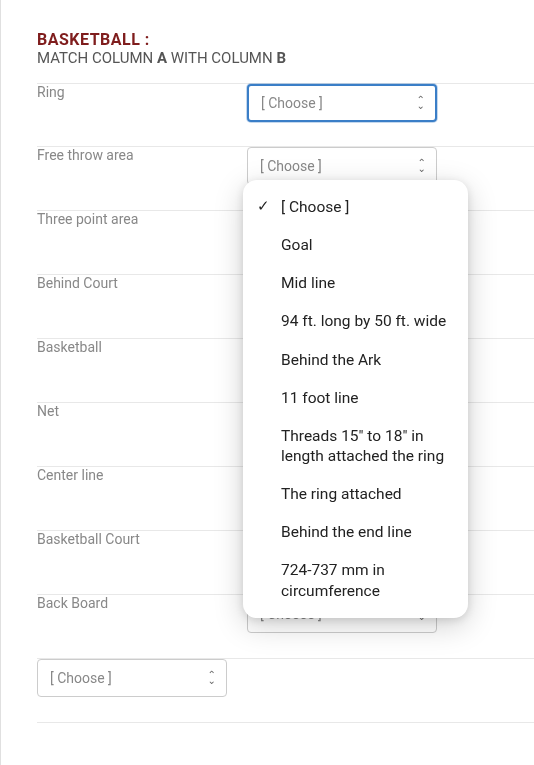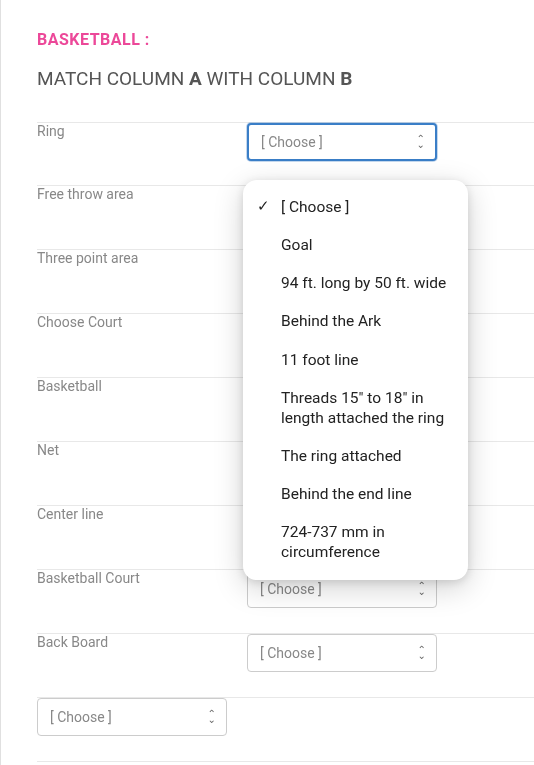--- a/index.html
+++ b/index.html
@@ -13,28 +13,27 @@
       width: 534px;
       height: 765px;
       overflow: hidden;
       position: relative;
       padding: 30px 0 0 36px;
       border-left: 1px solid #e0e0e0;
     }
     .title {
       font-size: 16px;
       font-weight: 700;
-      color: #ec4899;
+      color: #7f1d1d;
       letter-spacing: 0.5px;
-      margin-bottom: 18px;
     }
     .instruction {
-      font-size: 19px;
+      font-size: 15px;
       color: #555;
-      margin-bottom: 32px;
+      margin-bottom: 16px;
     }
     .instruction .bold {
       font-weight: 700;
     }
     .rows {
       margin-right: 0;
     }
     .row {
       display: flex;
       align-items: flex-start;
@@ -139,21 +138,21 @@
     </div>
   </div>
   <div class="row">
     <div class="row-label">Three point area</div>
     <div class="select">
       <span>[ Choose ]</span>
       <span class="caret"></span>
     </div>
   </div>
   <div class="row">
-    <div class="row-label">Choose Court</div>
+    <div class="row-label">Behind Court</div>
     <div class="select">
       <span>[ Choose ]</span>
       <span class="caret"></span>
     </div>
   </div>
   <div class="row">
     <div class="row-label">Basketball</div>
     <div class="select">
       <span>[ Choose ]</span>
       <span class="caret"></span>
@@ -191,20 +190,21 @@
     <div class="select">
       <span>[ Choose ]</span>
       <span class="caret"></span>
     </div>
   </div>
 </div>
 
 <div class="dropdown-panel">
   <div class="dropdown-item selected">[ Choose ]</div>
   <div class="dropdown-item">Goal</div>
+  <div class="dropdown-item">Mid line</div>
   <div class="dropdown-item">94 ft. long by 50 ft. wide</div>
   <div class="dropdown-item">Behind the Ark</div>
   <div class="dropdown-item">11 foot line</div>
   <div class="dropdown-item">Threads 15" to 18" in length attached the ring</div>
   <div class="dropdown-item">The ring attached</div>
   <div class="dropdown-item">Behind the end line</div>
   <div class="dropdown-item">724-737 mm in circumference</div>
 </div>
 
 </body></html>

